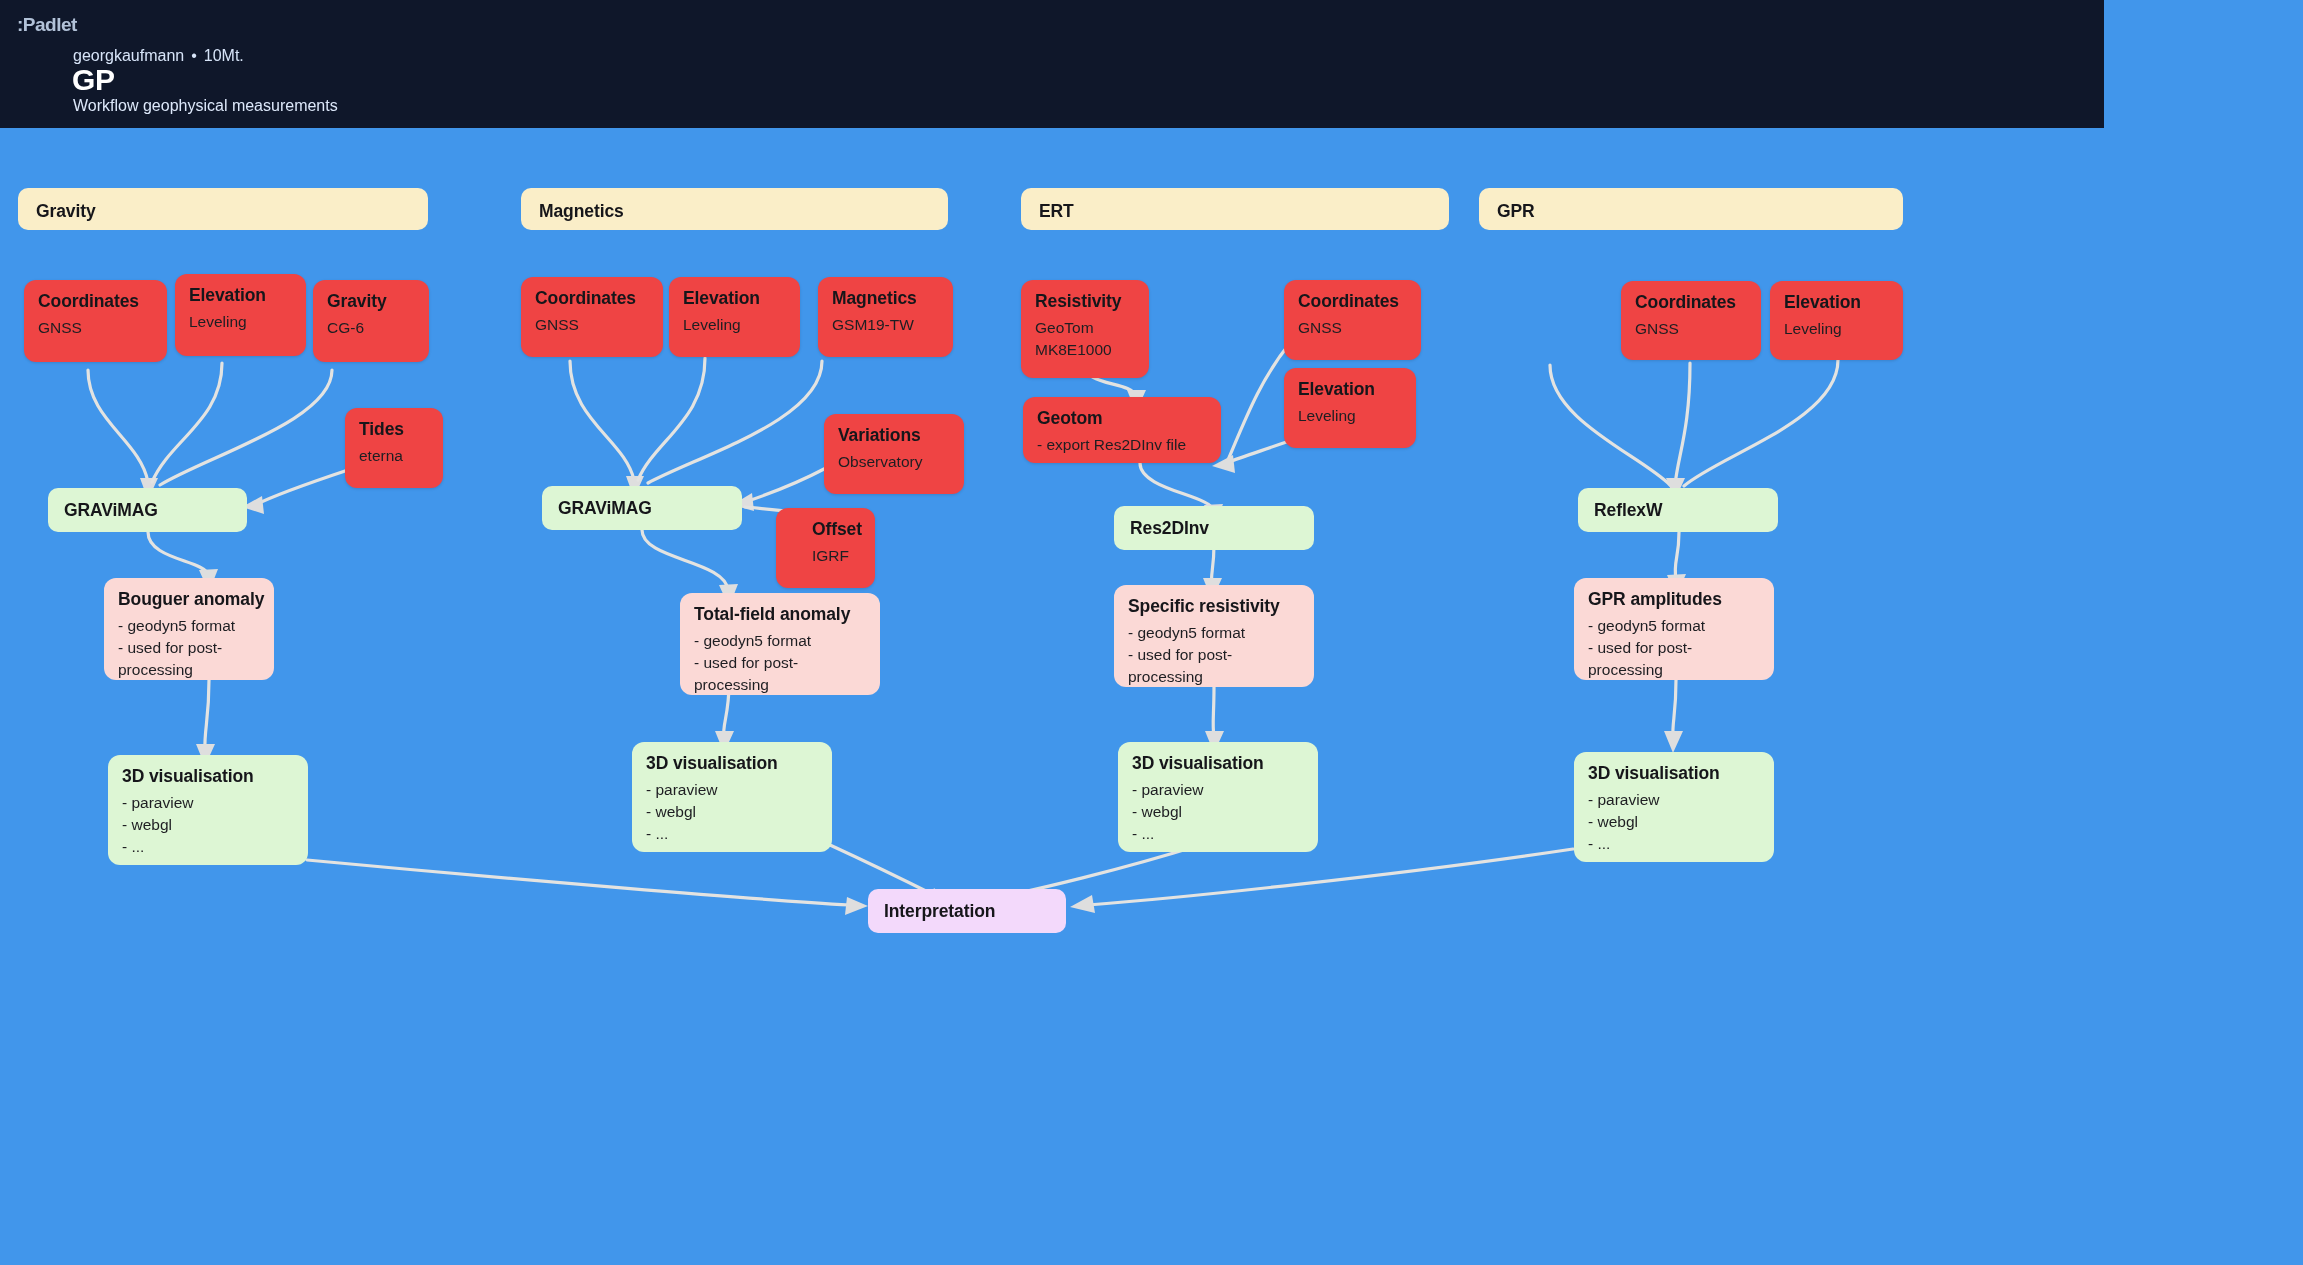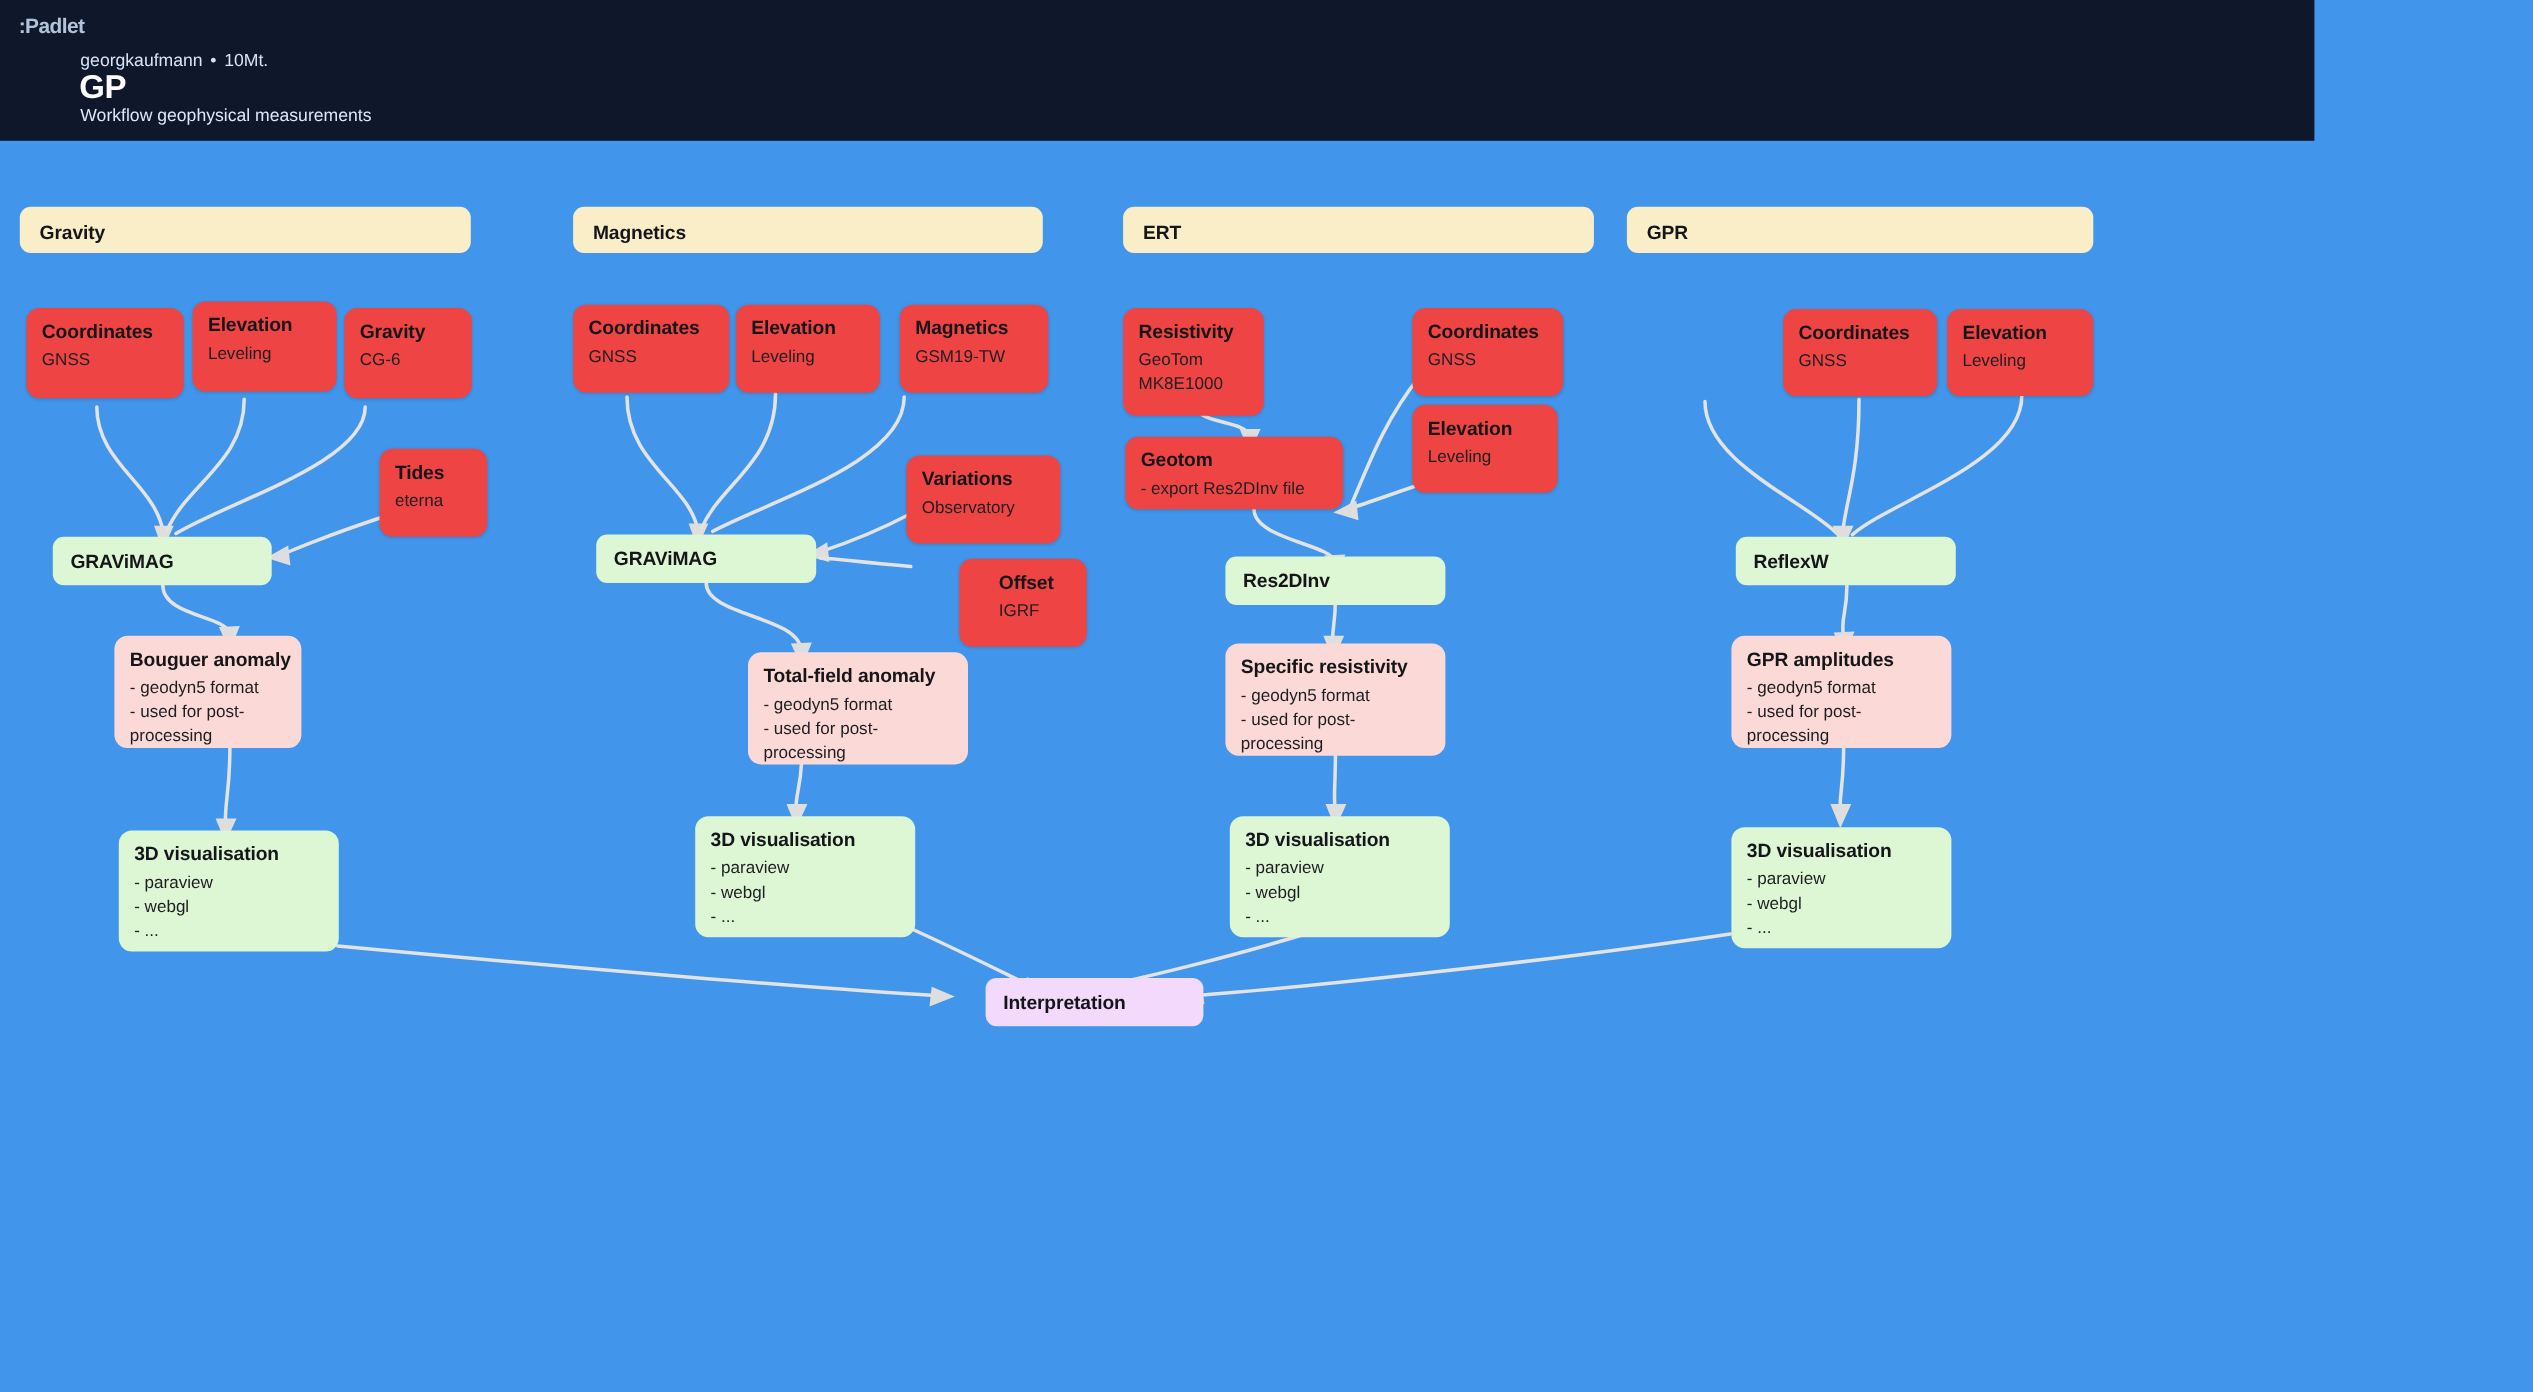--- a/index.html
+++ b/index.html
@@ -206,21 +206,21 @@
   <div class="card" style="left:818px;top:277px;width:135px;height:80px;">
     <div class="title">Magnetics</div>
     <div class="body">GSM19-TW</div>
   </div>
 
   <div class="card" style="left:824px;top:414px;width:140px;height:80px;">
     <div class="title">Variations</div>
     <div class="body">Observatory</div>
   </div>
 
-  <div class="card" style="left:872px;top:508px;width:116px;height:80px;padding-left:36px;">
+  <div class="card" style="left:776px;top:508px;width:99px;height:80px;padding-left:36px;">
     <div class="title">Offset</div>
     <div class="body">IGRF</div>
   </div>
 
   <div class="card proc" style="left:542px;top:486px;width:200px;height:44px;">
     <div class="title">GRAViMAG</div>
   </div>
 
   <div class="card out" style="left:632px;top:593px;width:200px;height:102px;margin-left:48px;">
     <div class="title">Total-field anomaly</div>
@@ -302,17 +302,17 @@
 - used for post-processing</div>
   </div>
 
   <div class="card vis" style="left:1574px;top:752px;width:200px;height:110px;">
     <div class="title">3D visualisation</div>
     <div class="body">- paraview
 - webgl
 - ...</div>
   </div>
 
-  <div class="card interp" style="left:868px;top:889px;width:198px;height:44px;margin-left:28px;">
+  <div class="card interp" style="left:868px;top:889px;width:198px;height:44px;">
     <div class="title">Interpretation</div>
   </div>
 
 </div>
 
 </body></html>

